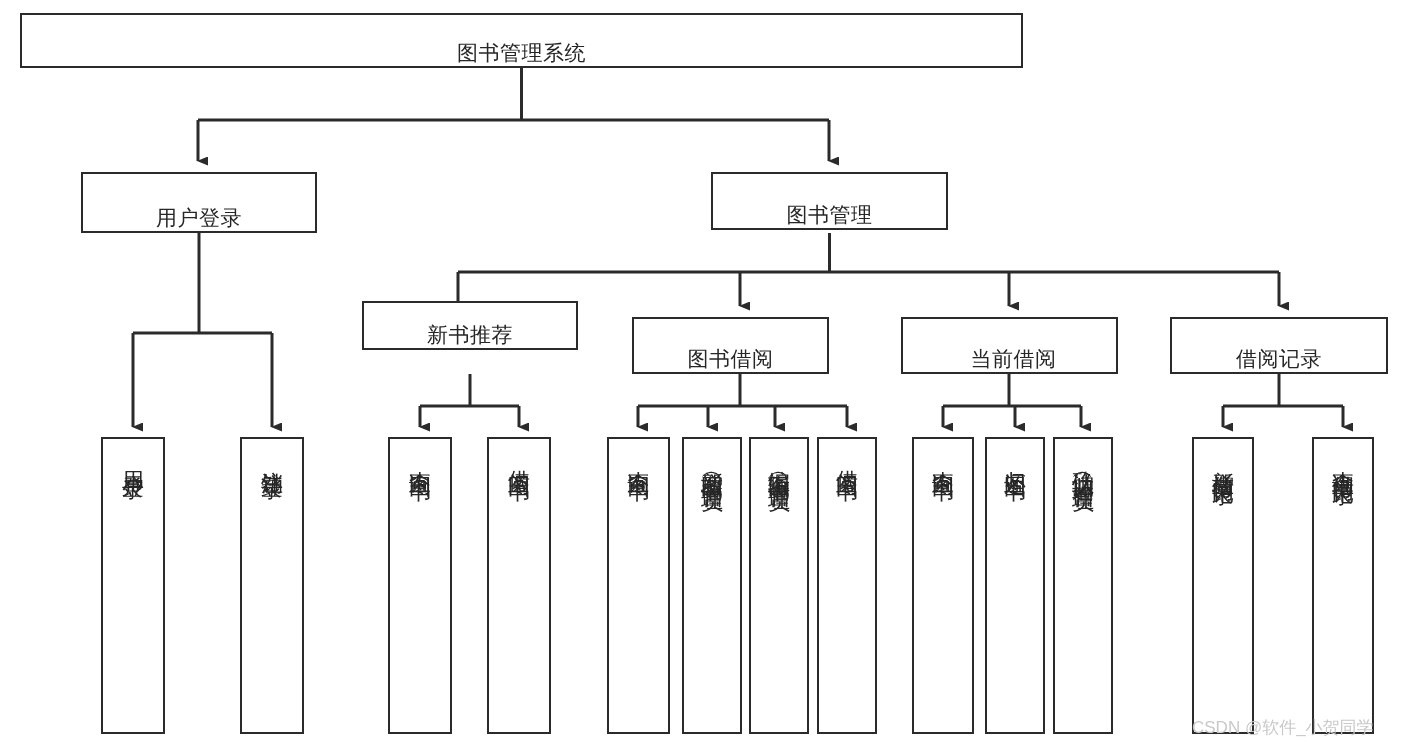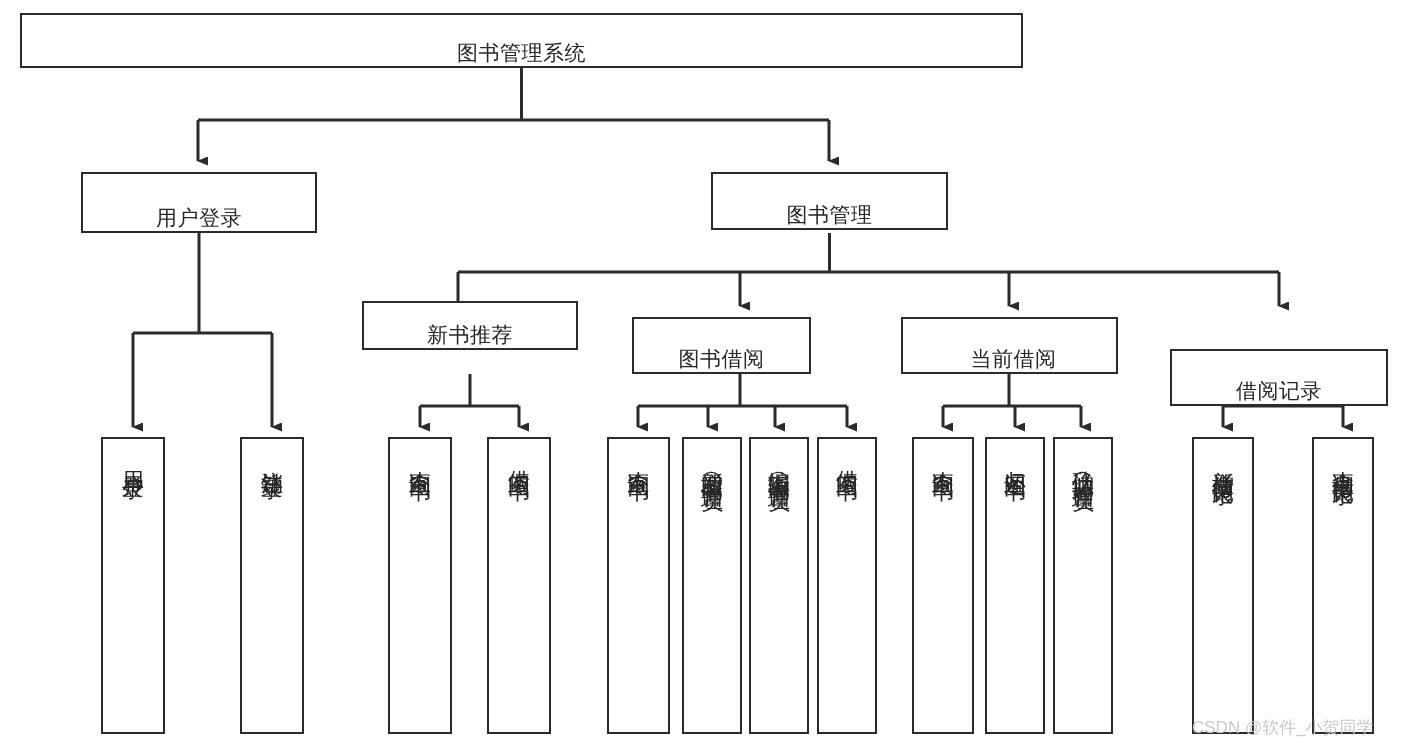--- a/index.html
+++ b/index.html
@@ -132,27 +132,27 @@
       </div>
       <div class="node horizontal" style="left: 81px; top: 172px; width: 236px; height: 61px;">
         <span class="label">用户登录</span>
       </div>
       <div class="node horizontal" style="left: 711px; top: 172px; width: 237px; height: 58px;">
         <span class="label">图书管理</span>
       </div>
       <div class="node horizontal" style="left: 362px; top: 301px; width: 216px; height: 49px;">
         <span class="label">新书推荐</span>
       </div>
-      <div class="node horizontal" style="left: 632px; top: 317px; width: 179px; height: 57px;">
+      <div class="node horizontal" style="left: 632px; top: 317px; width: 197px; height: 57px;">
         <span class="label">图书借阅</span>
       </div>
       <div class="node horizontal" style="left: 901px; top: 317px; width: 217px; height: 57px; padding-left: 8px;">
         <span class="label">当前借阅</span>
       </div>
-      <div class="node horizontal" style="left: 1170px; top: 317px; width: 218px; height: 57px; margin-top: 32px;">
+      <div class="node horizontal" style="left: 1170px; top: 317px; width: 218px; height: 57px;">
         <span class="label">借阅记录</span>
       </div>
       <div class="node vertical" style="left: 101px; top: 437px; width: 64px; height: 297px;">
         <span class="label">用户登录</span>
       </div>
       <div class="node vertical" style="left: 240px; top: 437px; width: 64px; height: 297px;">
         <span class="label">注销登录</span>
       </div>
       <div class="node vertical" style="left: 388px; top: 437px; width: 64px; height: 297px;">
         <span class="label">查询图书</span>

